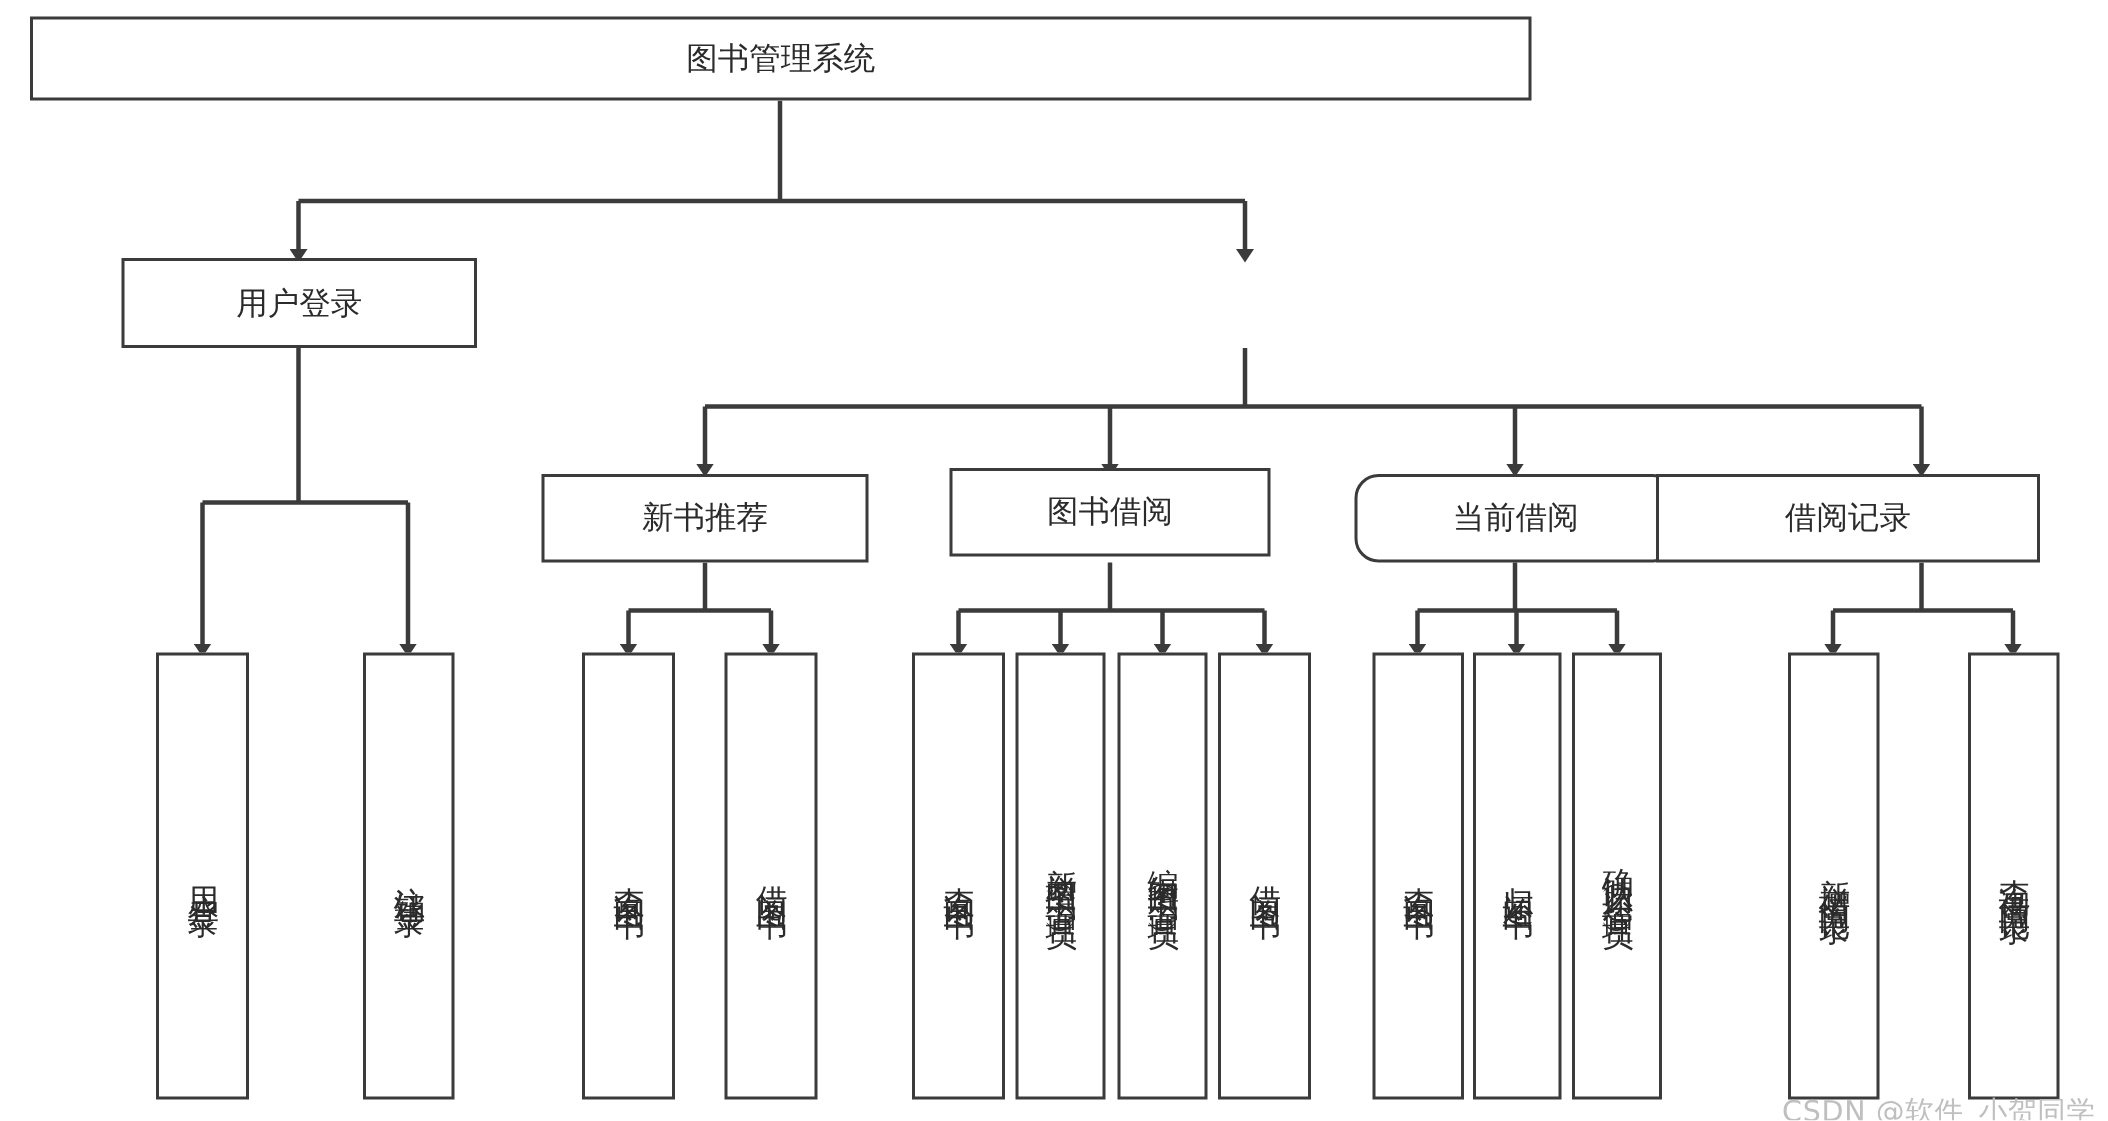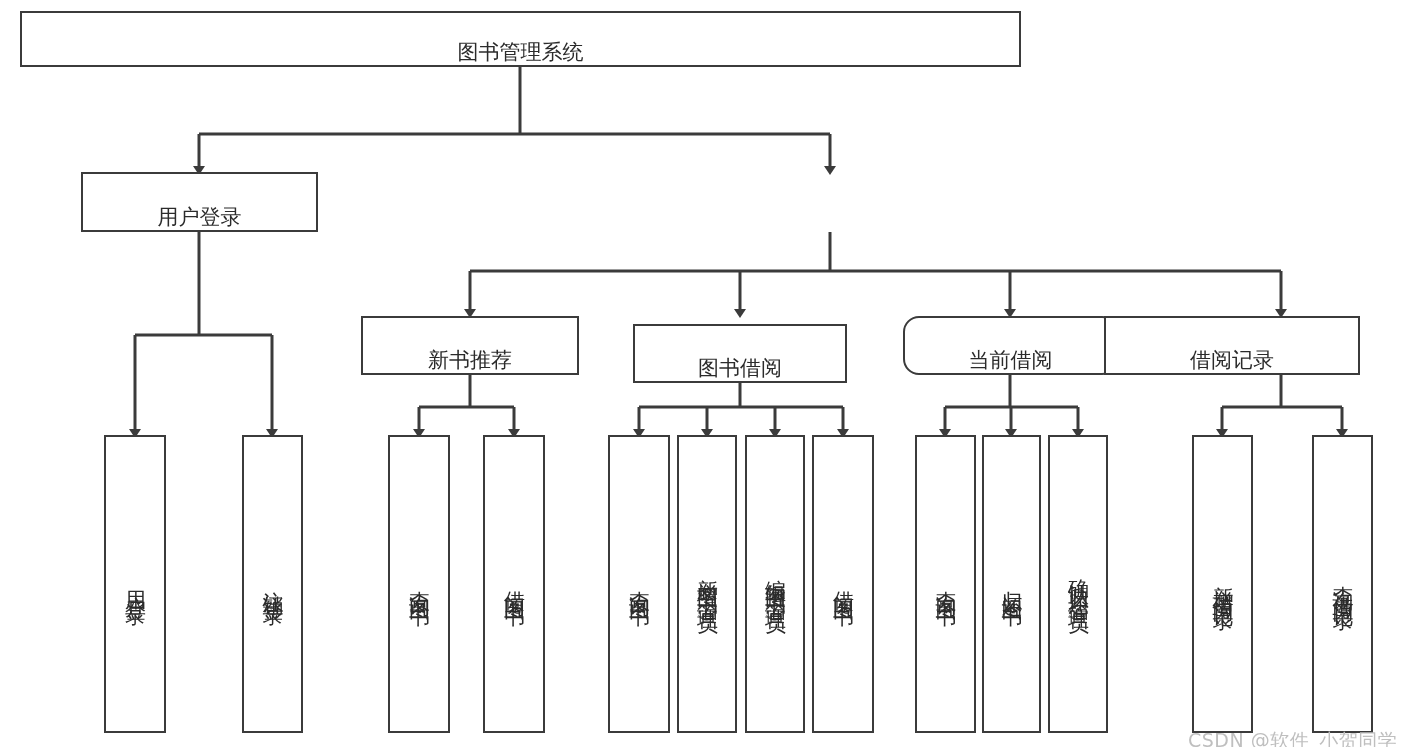--- a/index.html
+++ b/index.html
@@ -23,21 +23,21 @@
     top: 0;
     width: 1405px;
     height: 747px;
   }
   .node-box {
     position: absolute;
     box-sizing: border-box;
     border: 2.5px solid #3b3b3b;
     background: #ffffff;
     display: flex;
-    align-items: flex-end;
+    align-items: center;
     justify-content: center;
     color: #2b2b2b;
   }
   .node-label {
     color: #2b2b2b;
     line-height: 1.18;
     text-align: center;
     white-space: nowrap;
   }
   .horiz .node-label {
@@ -124,21 +124,21 @@
     <span class="node-label">图书管理系统</span>
   </div>
 
   <div class="node-box horiz" style="left:81px; top:172px; width:237px; height:60px;">
     <span class="node-label">用户登录</span>
   </div>
 
   <div class="node-box horiz" style="left:361px; top:316px; width:218px; height:59px;">
     <span class="node-label">新书推荐</span>
   </div>
-  <div class="node-box horiz" style="left:633px; top:324px; width:214px; height:59px;">
+  <div class="node-box horiz" style="left:633px; top:312px; width:214px; height:59px;">
     <span class="node-label">图书借阅</span>
   </div>
   <div class="node-box horiz" style="left:903px; top:316px; width:215px; height:59px;border-radius:16px;">
     <span class="node-label">当前借阅</span>
   </div>
   <div class="node-box horiz" style="left:1104px; top:316px; width:256px; height:59px;">
     <span class="node-label">借阅记录</span>
   </div>
 
   <div class="node-box vert" style="left:104px; top:435px; width:62px; height:298px;">

